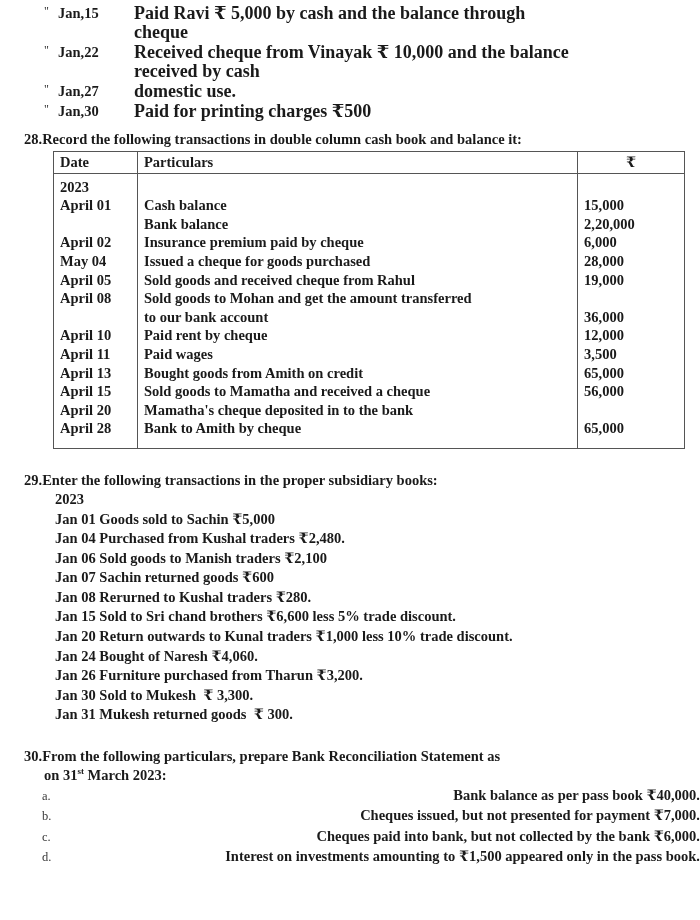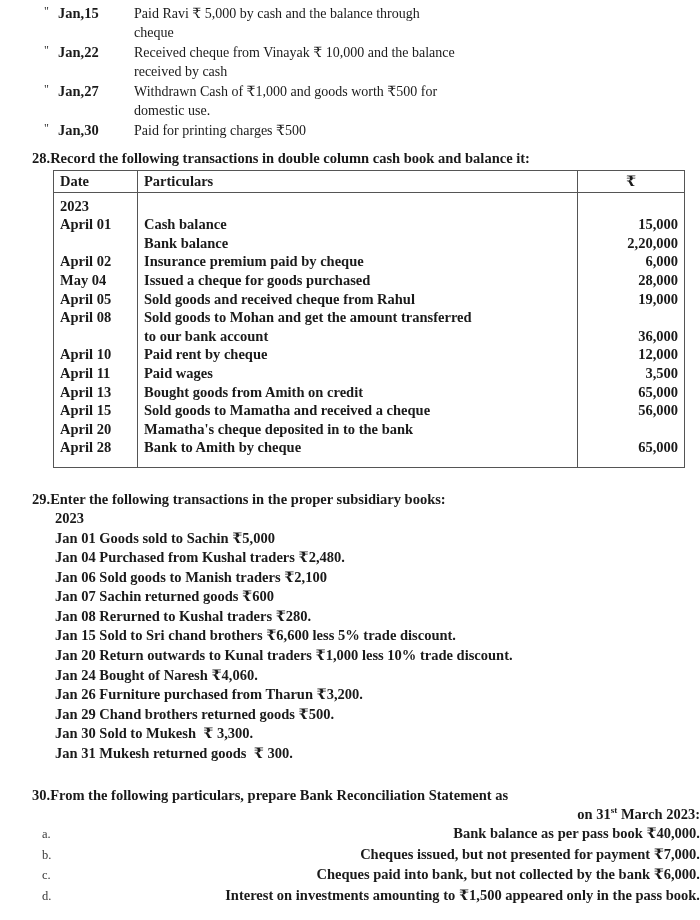--- a/index.html
+++ b/index.html
@@ -44,38 +44,37 @@
   .txn-date {
     flex: 0 0 72px;
     width: 72px;
     font-size: 14.5px;
     line-height: 19px;
     font-weight: 700;
     white-space: nowrap;
   }
   .txn-desc {
     flex: 1 1 auto;
-    font-size: 14px;
+    font-size: 18px;
     line-height: 19px;
-    font-weight: 400;
+    font-weight: 700;
     padding-right: 55px;
     padding-left: 4px;
   }
   .txn-desc .cont {
     display: block;
   }
 
   
   .q-heading {
     display: flex;
     font-size: 14.5px;
     line-height: 19px;
     font-weight: 700;
     padding-left: 24px;
-    margin-left: 8px;
   }
   .q-num {
     flex: 0 0 auto;
     white-space: pre;
   }
   .q-text {
     flex: 1 1 auto;
   }
 
   
@@ -108,21 +107,21 @@
     font-weight: 700;
     padding-top: 1px;
     padding-bottom: 1px;
   }
   table.cashbook thead th.amt-head {
     text-align: center;
   }
   .col-date { width: 84px; }
   .col-part { width: 440px; }
   .col-amt  { width: 107px; }
-  td.amt { text-align: right; white-space: nowrap; }
+  td.amt { text-align: left; white-space: nowrap; }
   tr.first-body td { padding-top: 2px; }
   tr.last-body td { padding-bottom: 3px; }
   table.cashbook tbody tr:first-child td { border-top: none; }
   .tbl-top-spacer td { height: 2px; padding: 0; }
   .tbl-bottom-line td {
     border-top: 1px solid #555;
     height: 7px;
     padding: 0;
   }
 
@@ -153,21 +152,20 @@
     font-weight: 400;
     color: #3a3a3a;
   }
   .letter-text { flex: 1 1 auto; text-align: right; }
 
   .sub-line {
     padding-left: 44px;
     font-size: 14.5px;
     line-height: 19.6px;
     font-weight: 700;
-    text-align: right;
   }
   sup.ord {
     font-size: 0.62em;
     vertical-align: super;
     line-height: 0;
   }
 
   .gap-sm { height: 8px; }
   .gap-lg { height: 22px; }
 </style>
@@ -190,21 +188,20 @@
       <span class="txn-date">Jan,22</span>
       <span class="txn-desc">
         <span class="cont">Received cheque from Vinayak ₹ 10,000 and the balance</span>
         <span class="cont">received by cash</span>
       </span>
     </div>
     <div class="txn-row">
       <span class="ditto">"</span>
       <span class="txn-date">Jan,27</span>
       <span class="txn-desc">
-        <span class="cont">Withdrawn Cash of ₹1,000 and goods worth ₹500 for</span>
         <span class="cont">domestic use.</span>
       </span>
     </div>
     <div class="txn-row">
       <span class="ditto">"</span>
       <span class="txn-date">Jan,30</span>
       <span class="txn-desc">
         <span class="cont">Paid for printing  charges ₹500</span>
       </span>
     </div>
@@ -326,21 +323,20 @@
     <div class="li">2023</div>
     <div class="li">Jan 01 Goods sold to Sachin ₹5,000</div>
     <div class="li">Jan 04 Purchased from Kushal traders ₹2,480.</div>
     <div class="li">Jan 06 Sold goods to Manish traders ₹2,100</div>
     <div class="li">Jan 07 Sachin returned goods ₹600</div>
     <div class="li">Jan 08 Rerurned to Kushal traders ₹280.</div>
     <div class="li">Jan 15 Sold to Sri chand brothers ₹6,600 less 5% trade discount.</div>
     <div class="li">Jan 20 Return outwards to Kunal traders ₹1,000 less 10% trade discount.</div>
     <div class="li">Jan 24 Bought of Naresh ₹4,060.</div>
     <div class="li">Jan 26 Furniture purchased from Tharun ₹3,200.</div>
-    <div class="li">Jan 29 Chand brothers returned goods ₹500.</div>
     <div class="li">Jan 30 Sold to Mukesh  ₹ 3,300.</div>
     <div class="li">Jan 31 Mukesh returned goods  ₹ 300.</div>
   </div>
 
   <div class="gap-lg"></div>
 
   <div class="q-heading">
     <span class="q-num">30.</span>
     <span class="q-text">From the following particulars, prepare Bank Reconciliation Statement as</span>
   </div>

